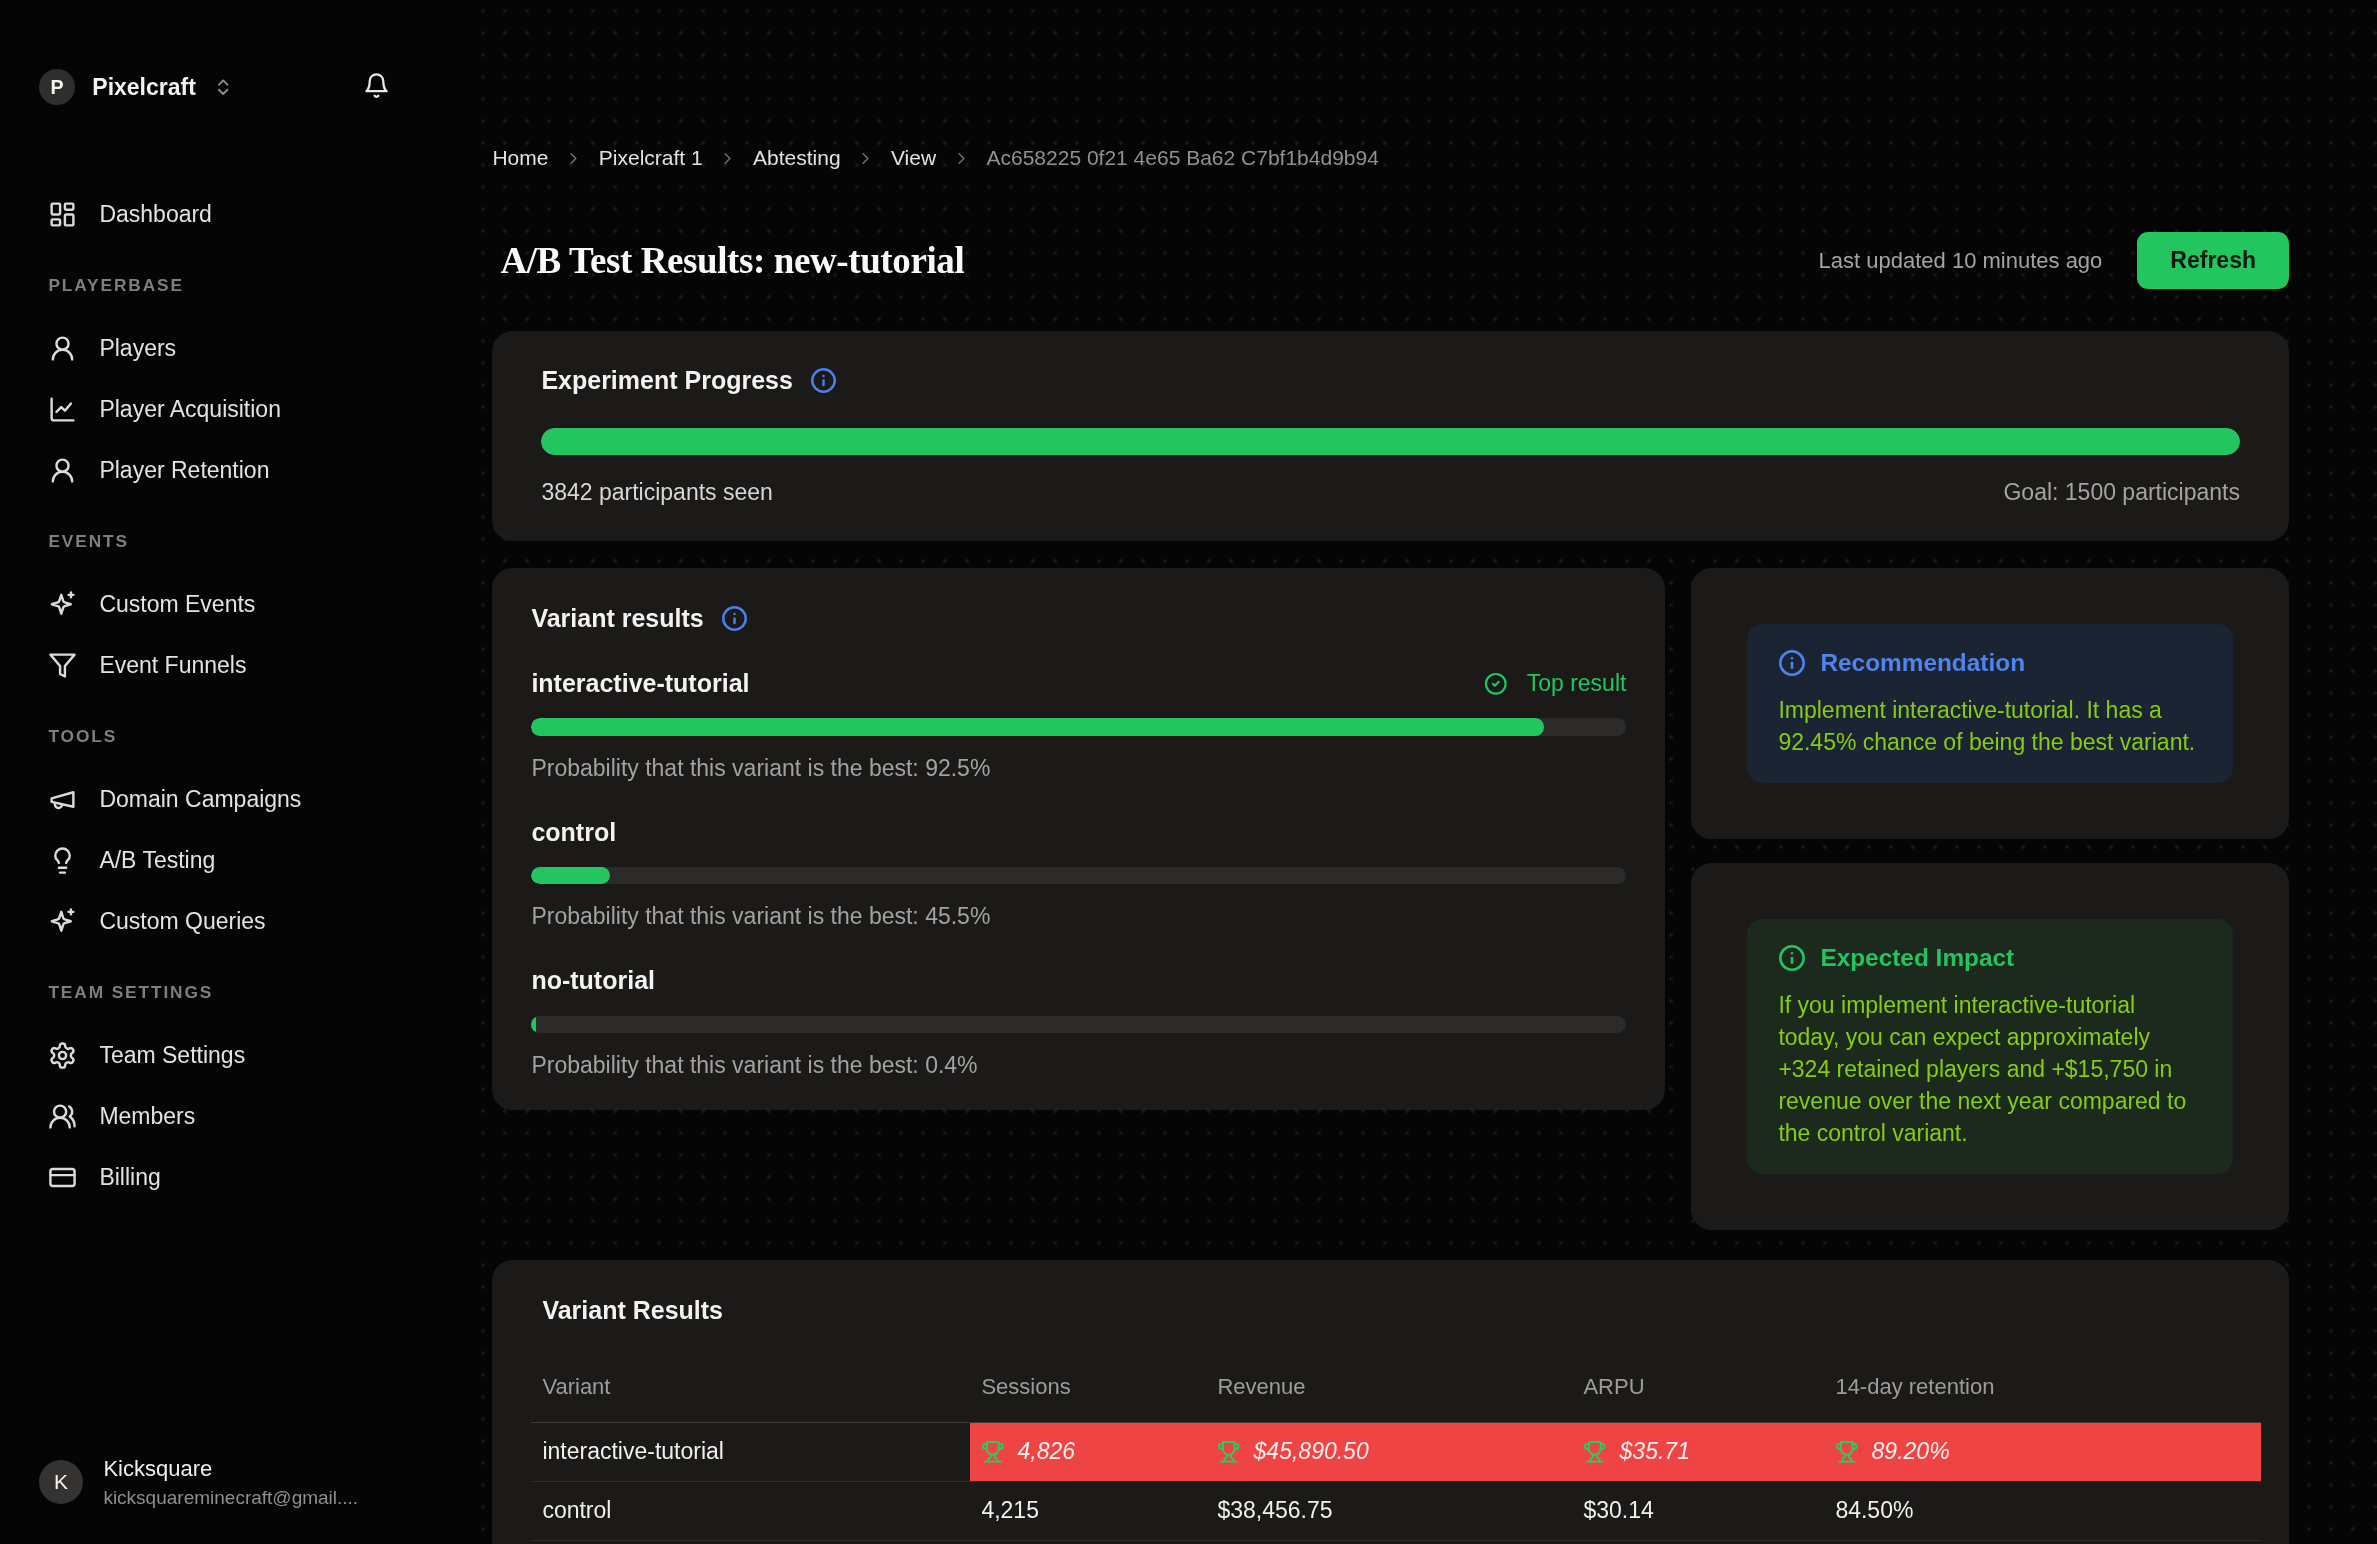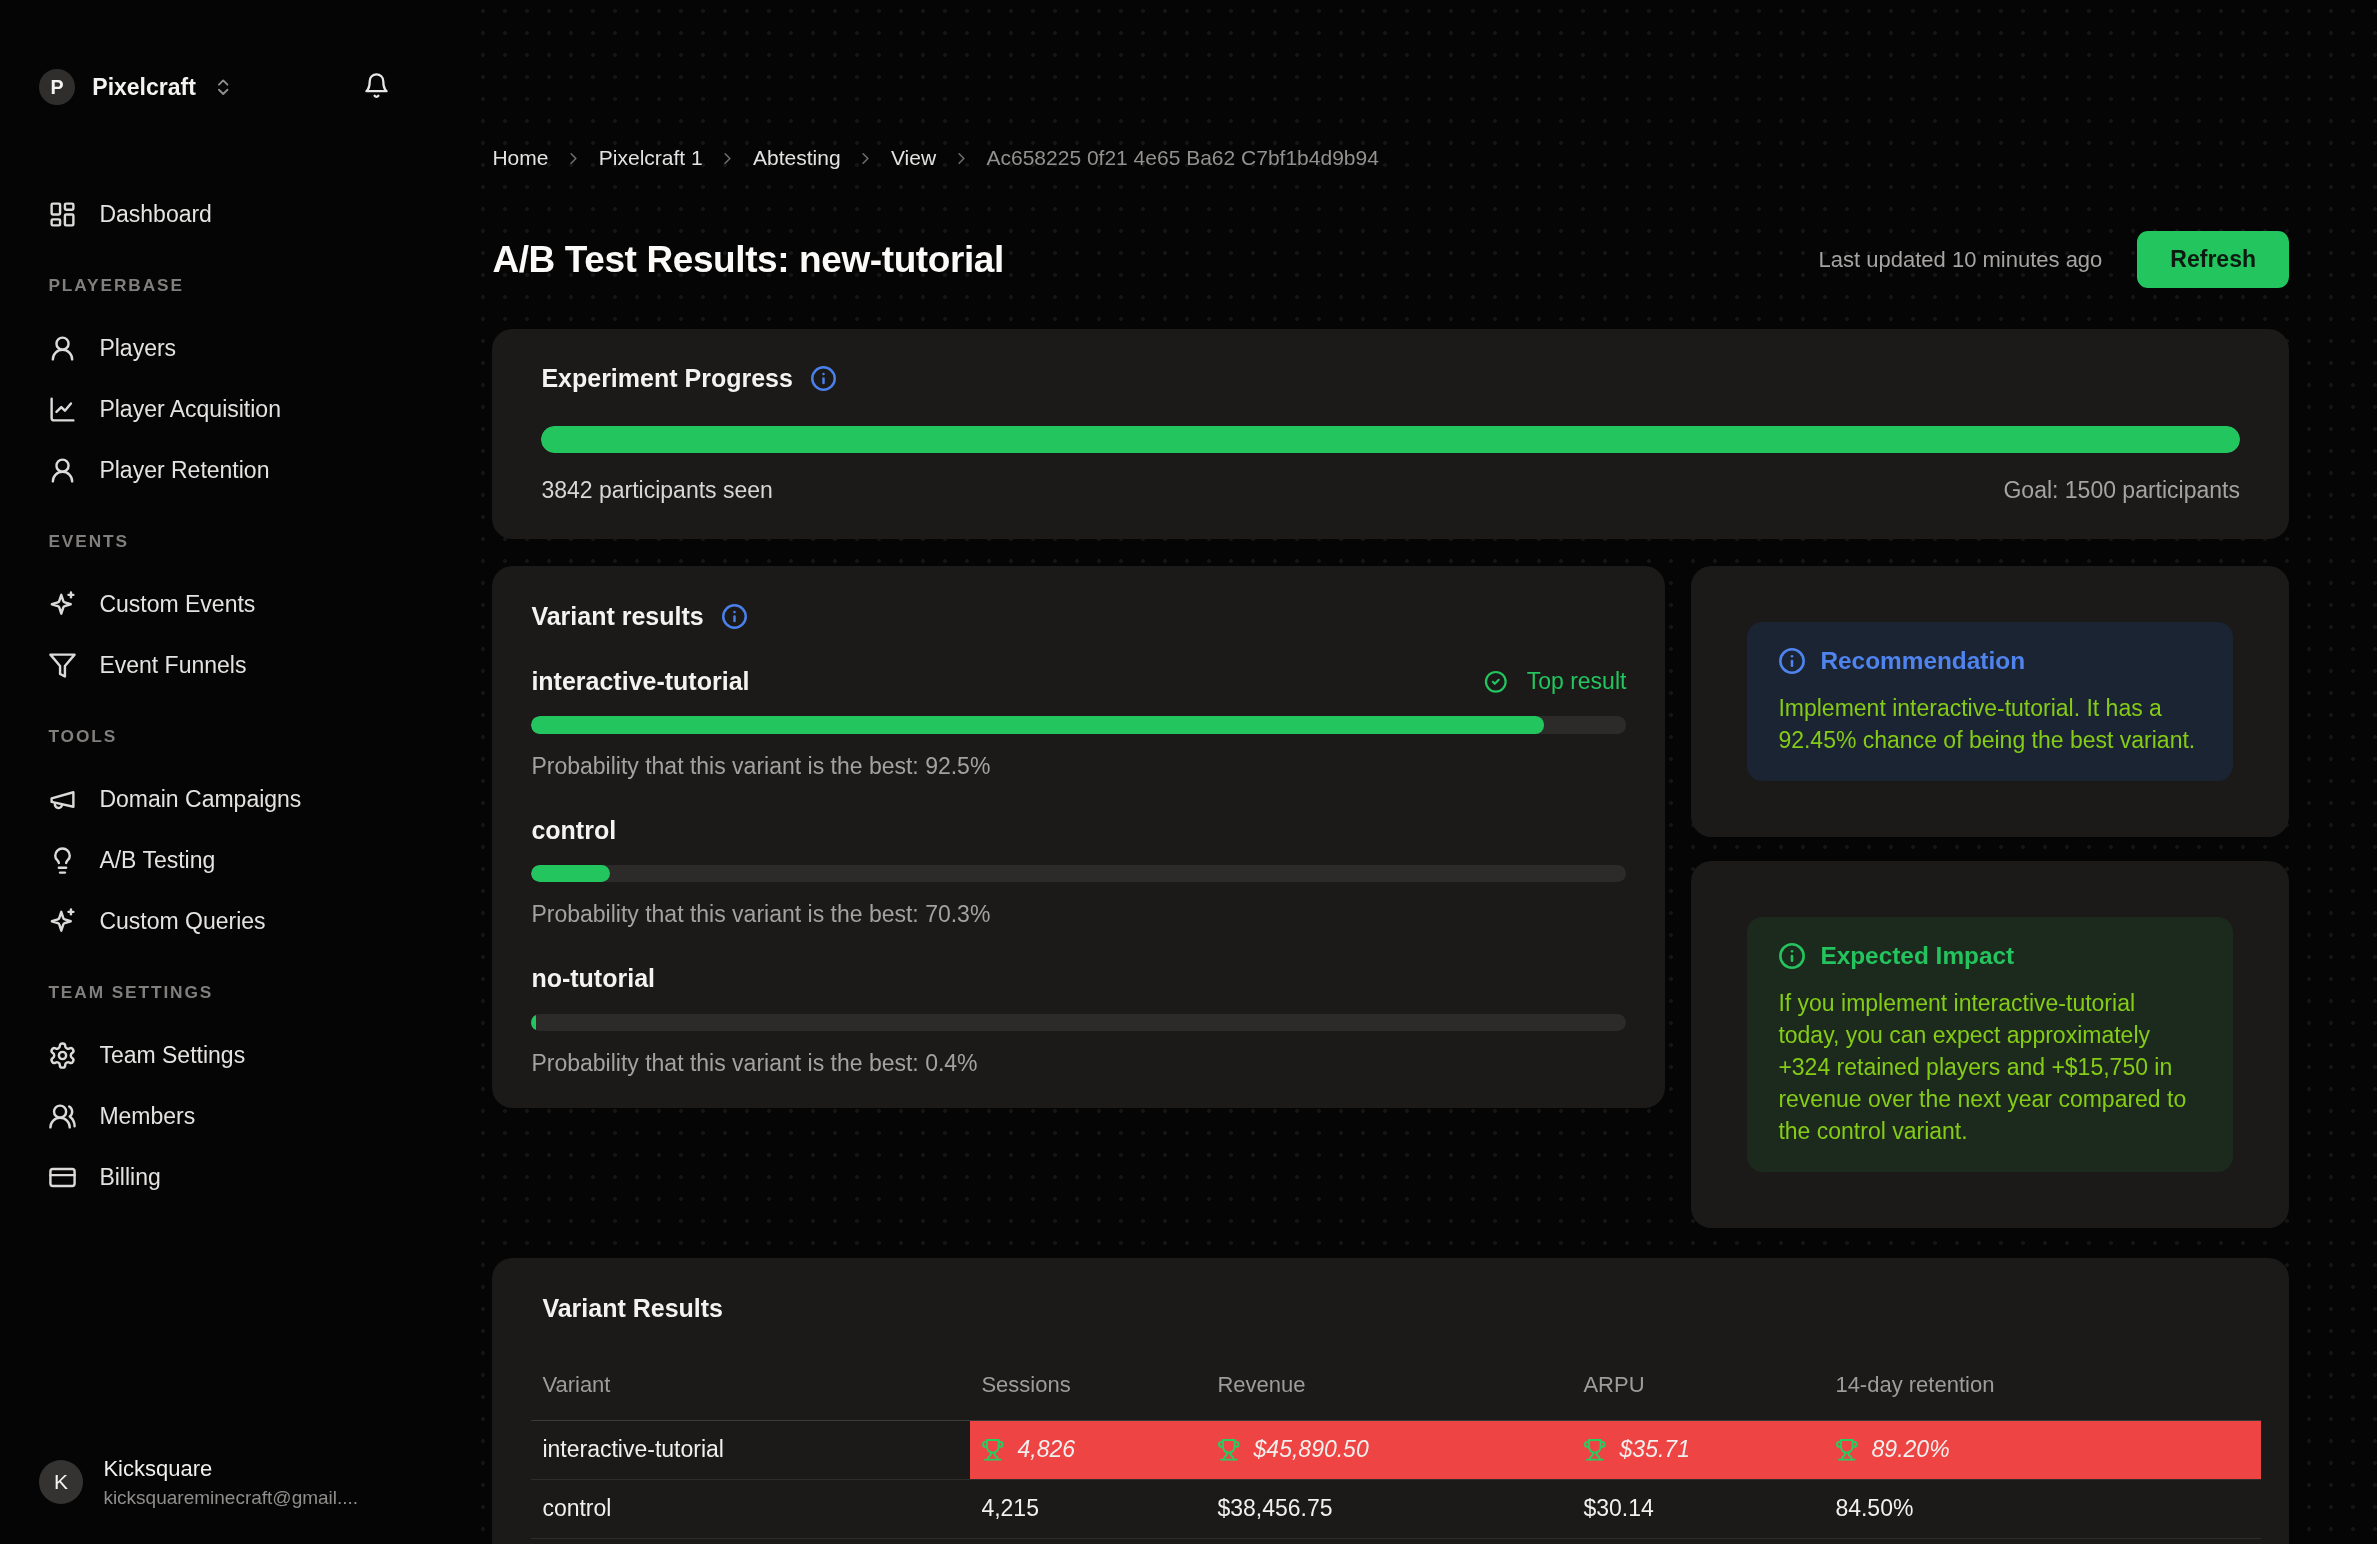--- a/index.html
+++ b/index.html
@@ -37,21 +37,21 @@
   
   main { flex:1; padding:118px 88px 0 20.4px;
          background-image:radial-gradient(circle,#161514 1.7px,transparent 2.2px);
          background-size:22px 22px; }
   .breadcrumb { display:flex; align-items:center; gap:15.7px; font-size:21px; color:#e3e2e0;margin-top:28px; }
   .breadcrumb .crumb { cursor:pointer; }
   .breadcrumb .sep { color:#6f6e6c; display:flex; }
   .breadcrumb .current { color:#92918f; }
 
   .header-row { margin-top:61px; display:flex; align-items:center; justify-content:space-between; }
-  h1 { margin:0; font-size:37px; font-weight:700; letter-spacing:-0.4px; color:#fbfaf8; }
+  h1 { margin:8px; font-size:37px; font-weight:700; letter-spacing:-0.4px; color:#fbfaf8;font-family:Liberation Serif, serif; }
   .header-right { display:flex; align-items:center; gap:35px; }
   .last-updated { font-size:22px; color:#a5a4a2; }
   .refresh-btn { background:#22c55e; color:#0c1a10; border:none; border-radius:11px;
                  height:57px; padding:0 33px; font-size:23px; font-weight:700; cursor:pointer;
                  font-family:inherit; }
 
   .card { background:#1b1a19; border-radius:20.4px; }
   .card-title-row { display:flex; align-items:center; gap:17.3px; }
   .card-title { font-size:25px; font-weight:700; color:#f4f3f1; }
   .info-icon { color:#4a80ec; display:flex; }
@@ -354,21 +354,21 @@
           <div class="variant-desc">Probability that this variant is the best: 92.5%</div>
         </div>
 
         <div class="variant-block">
           <div class="variant-head">
             <span class="variant-name">control</span>
           </div>
           <div class="bar-track">
             <div class="bar-fill" style="width: 7.2%;"></div>
           </div>
-          <div class="variant-desc">Probability that this variant is the best: 70.3%</div>
+          <div class="variant-desc">Probability that this variant is the best: 45.5%</div>
         </div>
 
         <div class="variant-block">
           <div class="variant-head">
             <span class="variant-name">no-tutorial</span>
           </div>
           <div class="bar-track">
             <div class="bar-fill" style="width: 0.4%;"></div>
           </div>
           <div class="variant-desc">Probability that this variant is the best: 0.4%</div>

